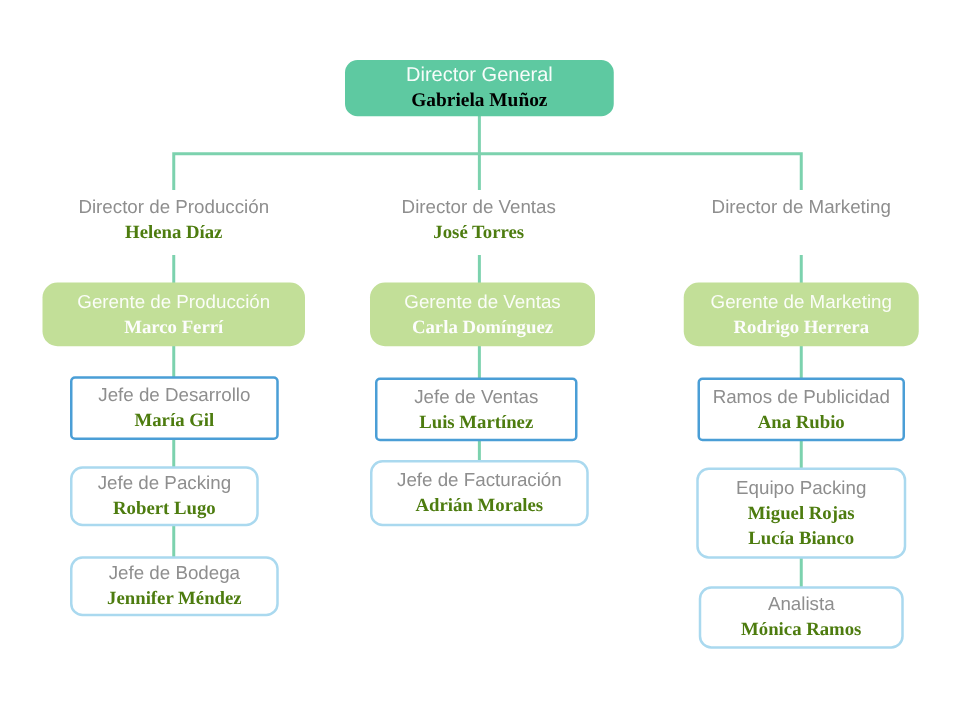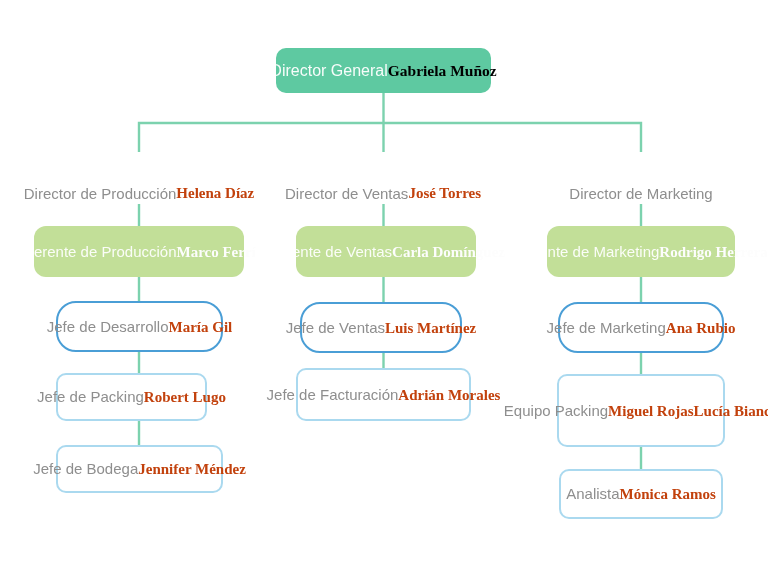--- a/index.html
+++ b/index.html
@@ -6,40 +6,40 @@
   .canvas{
     position:relative;
     width:768px;height:576px;
     background:#ffffff;
     font-family:"Liberation Sans", sans-serif;
     overflow:hidden;
   }
   .connectors{position:absolute;left:0;top:0;z-index:1;}
   .node{
     position:absolute;z-index:2;
-    display:flex;flex-direction:row;align-items:center;justify-content:center;
+    display:flex;flex-direction:column;align-items:center;justify-content:center;
     text-align:center;box-sizing:border-box;
   }
   .node .title{
     font-family:"Liberation Sans", sans-serif;
     font-size:15px;line-height:20px;color:#8e8e8e;white-space:nowrap;
   }
   .node .name{
     font-family:"Liberation Serif", serif;
-    font-weight:bold;font-size:15px;line-height:20px;color:#c2410c;white-space:nowrap;
+    font-weight:bold;font-size:15px;line-height:20px;color:#4d7c0f;white-space:nowrap;
   }
   .root{background:#5ec9a1;border-radius:10px;}
   .root .title{color:rgba(255,255,255,0.95);font-size:16px;line-height:21px;}
   .root .name{color:#000000;font-size:15.5px;line-height:20px;}
   .manager{background:#c2df98;border-radius:12px;}
   .manager .title{color:rgba(255,255,255,0.93);}
   .manager .name{color:#fdfdfd;}
-  .head{background:#ffffff;border:2px solid #4a9ed6;border-radius:20px;}
+  .head{background:#ffffff;border:2px solid #4a9ed6;border-radius:4px;}
   .sub{background:#ffffff;border:2px solid #aad9ef;border-radius:10px;}
-  .plain{background:transparent;margin-top:28px;}
+  .plain{background:transparent;}
   .plain .title{line-height:21px;}
   .plain .name{line-height:21px;}
 </style>
 </head>
 <body>
 
 <div class="canvas">
 
   <svg class="connectors" width="768" height="576" viewBox="0 0 768 576">
     <g stroke="#7cd2ae" stroke-width="2.4" fill="none">
@@ -107,21 +107,21 @@
   </div>
 
   <div class="node plain" style="left:531px;top:155px;width:220px">
     <div class="title">Director de Marketing</div>
   </div>
   <div class="node manager" style="left:547px;top:226px;width:188px;height:51px">
     <div class="title">Gerente de Marketing</div>
     <div class="name">Rodrigo Herrera</div>
   </div>
   <div class="node head" style="left:558px;top:302px;width:166px;height:51px">
-    <div class="title">Jefe de Marketing</div>
+    <div class="title">Ramos de Publicidad</div>
     <div class="name">Ana Rubio</div>
   </div>
   <div class="node sub" style="left:557px;top:374px;width:168px;height:73px">
     <div class="title">Equipo Packing</div>
     <div class="name">Miguel Rojas</div>
     <div class="name">Lucía Bianco</div>
   </div>
   <div class="node sub" style="left:559px;top:469px;width:164px;height:50px">
     <div class="title">Analista</div>
     <div class="name">Mónica Ramos</div>

